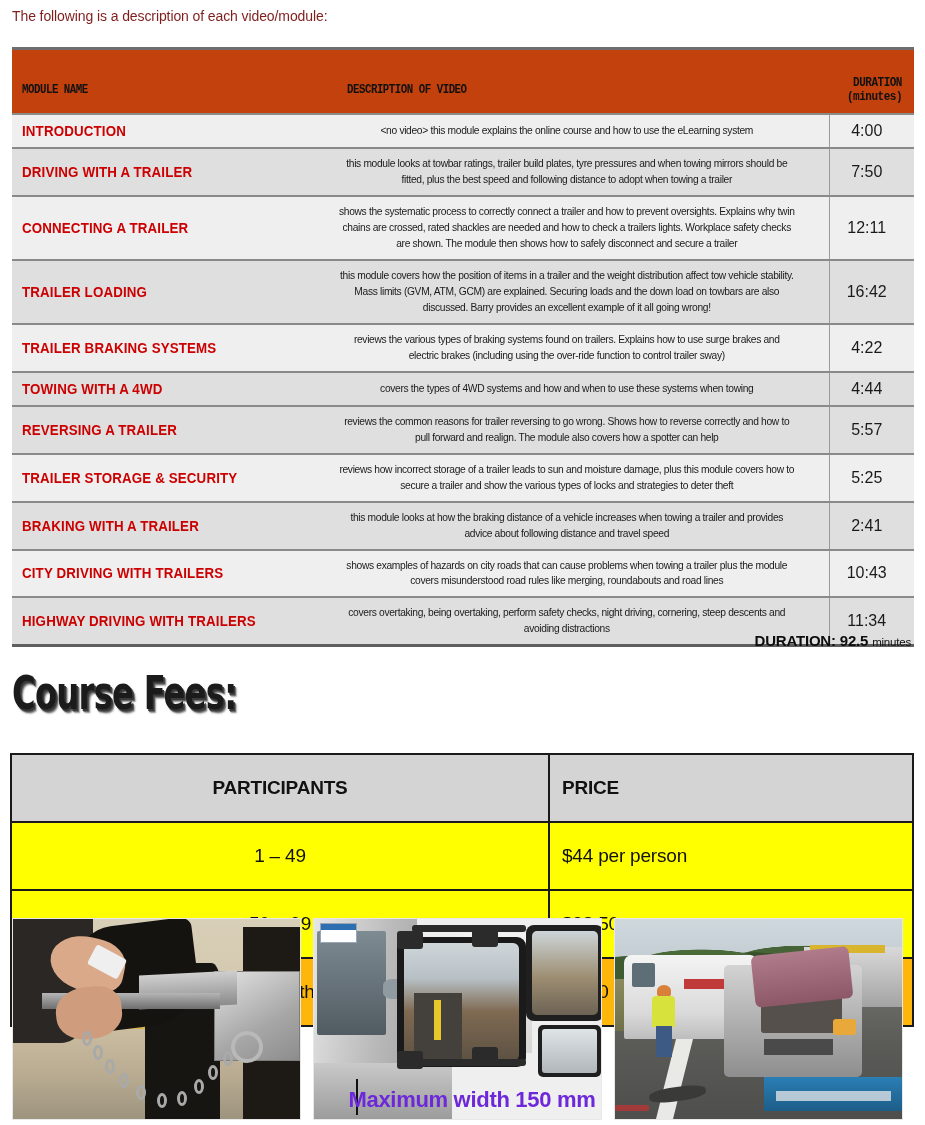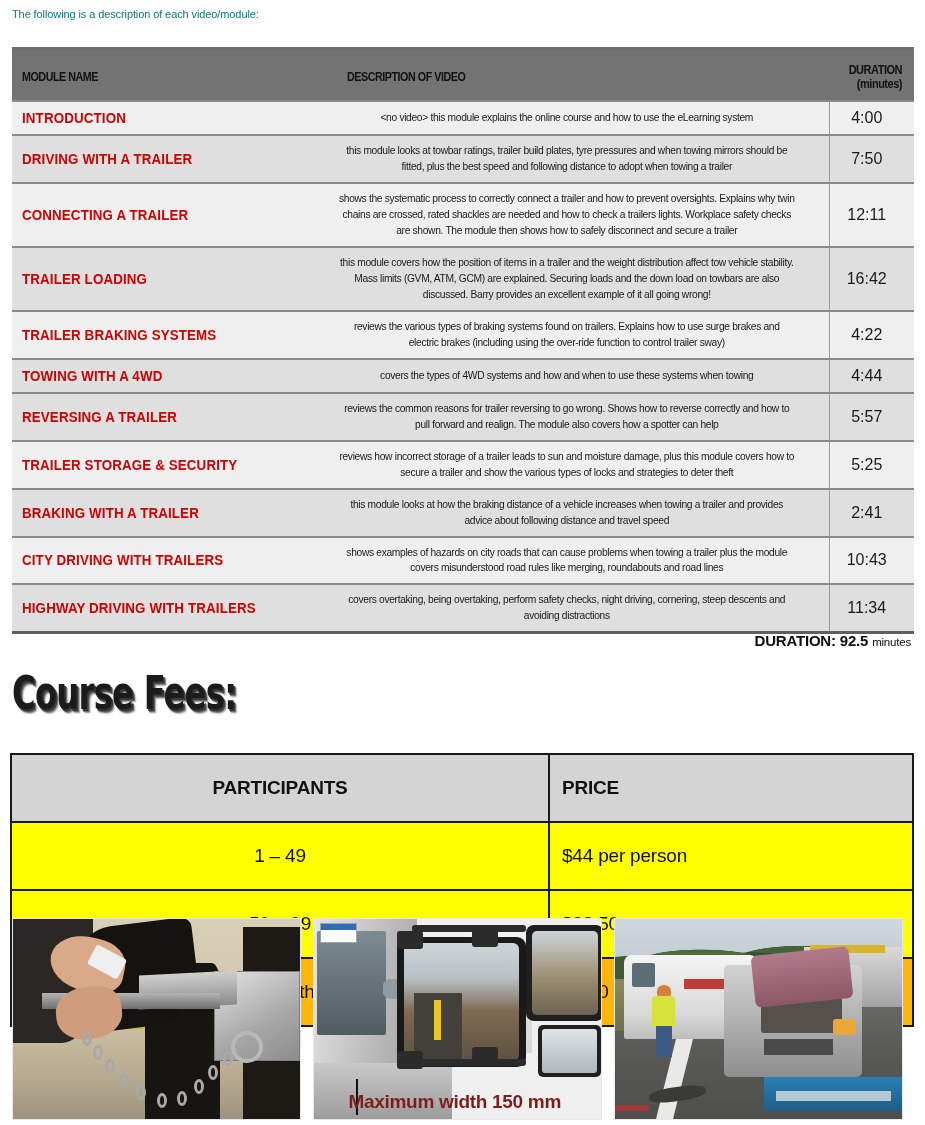--- a/index.html
+++ b/index.html
@@ -9,53 +9,54 @@
     background: #ffffff;
     font-family: "Liberation Sans", sans-serif;
     overflow: hidden;
   }
   .page { position: relative; width: 925px; height: 1125px; }
 
   
   .intro {
     position: absolute;
     left: 12px; top: 8px;
-    font-size: 11px;
-    color: #0f766e;
+    font-size: 14px;
+    color: #7f1d1d;
     letter-spacing: -0.1px;
   }
 
   
   .modules-wrap {
     position: absolute;
     left: 12px; top: 47px;
     width: 902px;
   }
   table.modules {
     width: 902px;
     border-collapse: collapse;
     table-layout: fixed;
   }
   table.modules col.c-name { width: 325px; }
   table.modules col.c-desc { width: 492px; }
   table.modules col.c-dur  { width: 85px; }
 
   table.modules thead th {
-    background: #737373;
+    background: #c2410c;
     border-top: 3px solid #6e6e6e;
     border-bottom: 2px solid #8a8a8a;
-    padding: 13px 8px 9px 10px;
+    padding: 26px 8px 9px 10px;
     vertical-align: middle;
     font-size: 12.5px;
     font-weight: bold;
     color: #111;
     text-align: left;
     letter-spacing: -0.55px;
     font-stretch: condensed;
     transform: none;
+    font-family: Liberation Mono, monospace;
   }
   table.modules thead th .hdr-inner { display: block; transform: scaleX(0.86); transform-origin: left center; }
   table.modules thead th.dur-h { text-align: right; padding-right: 12px; }
   table.modules thead th.dur-h .hdr-inner { transform: scaleX(0.88); transform-origin: right center; }
   .dur-sub { display: block; font-weight: bold; font-size: 12.5px; }
 
   table.modules tbody tr { border-bottom: 2px solid #8a8a8a; }
   table.modules tbody tr.odd  { background: #efefef; }
   table.modules tbody tr.even { background: #dfdfdf; }
   table.modules tbody tr:last-child { border-bottom: 3px solid #5f5f5f; }
@@ -226,21 +227,21 @@
   .ph2-mir2  { position:absolute; left:74%; top:3%; width:27%; height:48%;
       background:#1f1f1f; border-radius:8px; }
   .ph2-g2    { position:absolute; left:76%; top:6%; width:23%; height:42%;
       background:linear-gradient(#cdd5d9,#9d8e72 55%,#6d6354); border-radius:5px; }
   .ph2-mir3  { position:absolute; left:78%; top:53%; width:22%; height:26%;
       background:#1f1f1f; border-radius:5px; }
   .ph2-g3    { position:absolute; left:79.5%; top:55%; width:19%; height:22%;
       background:linear-gradient(#dfe4e7,#b0b6ba); border-radius:3px; }
   .ph2-clamp { position:absolute; background:#2b2b2b; border-radius:3px; }
   .ph2-cap   { position:absolute; left:12%; bottom:3%; width:78%;
-      font-size:19px; font-weight:bold; color:#7f1d1d; white-space:nowrap;
+      font-size:22px; font-weight:bold; color:#6d28d9; white-space:nowrap;
       letter-spacing:-0.3px; }
   .ph2-tick  { position:absolute; left:14.5%; bottom:2%; width:2px; height:18%;
       background:#111; }
   .ph2-logo  { position:absolute; left:2%; top:2%; width:13%; height:10%;
       background:#ffffff; border:1px solid #9aa6b5; }
   .ph2-logo i{ display:block; height:33%; background:#2d6fb0; }
 
   
   .ph3-sky   { position:absolute; left:0; top:0; width:100%; height:36%;
       background:linear-gradient(#cfd8dd,#b9c4ca); }

